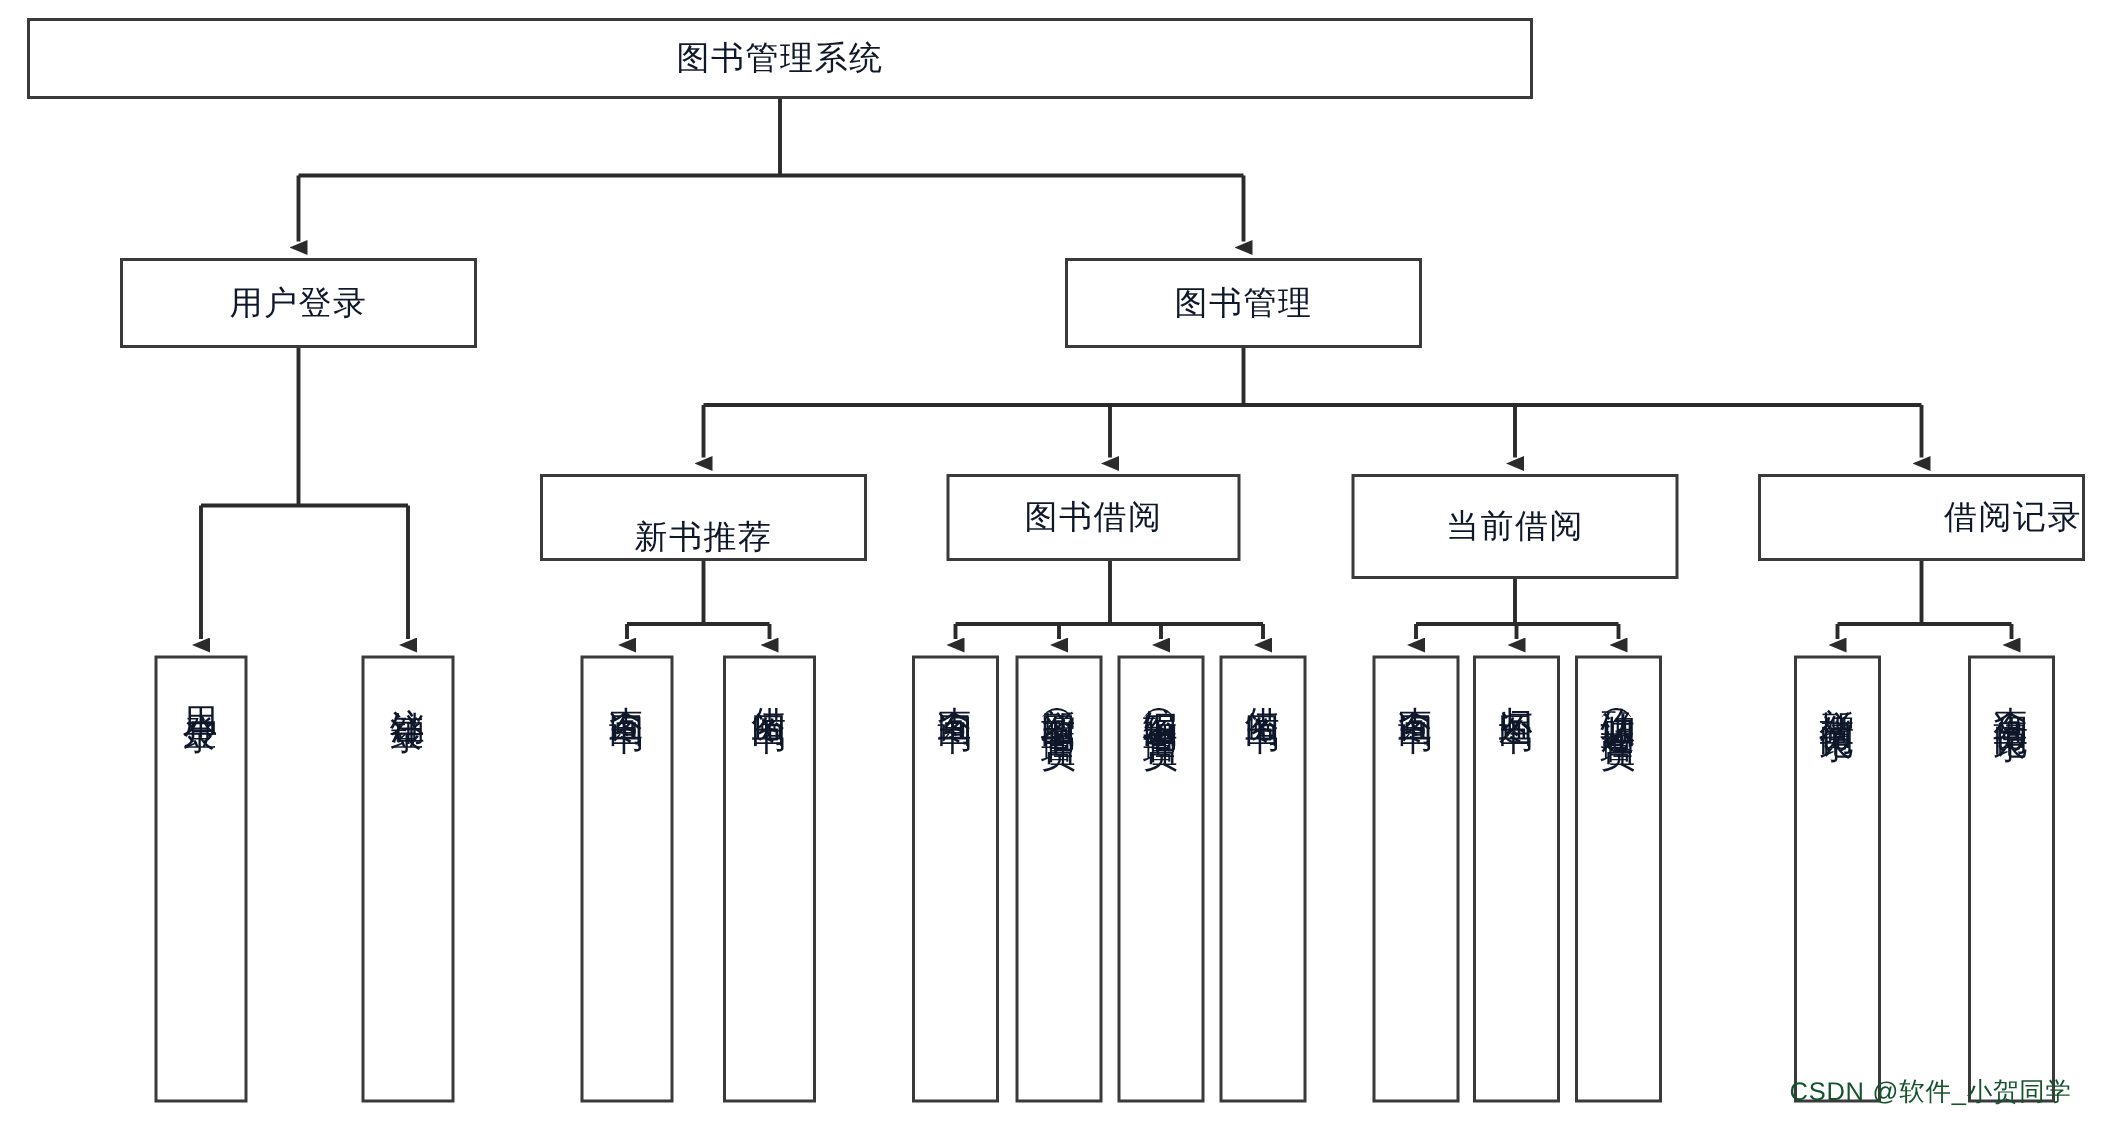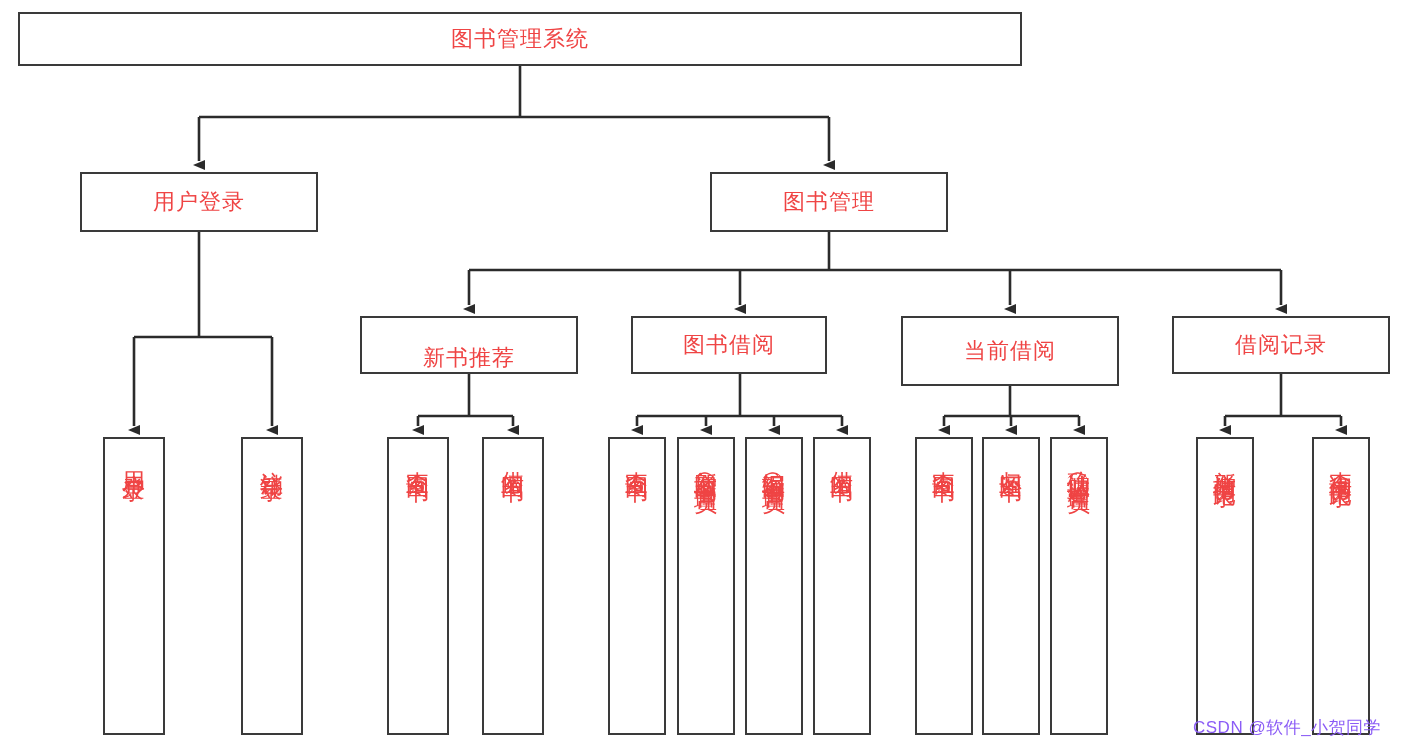--- a/index.html
+++ b/index.html
@@ -22,21 +22,21 @@
     display:flex;
     align-items:center;
     justify-content:center;
     color:#1b1b1b;
   }
   .node-label{
     display:block;
     text-align:center;
     line-height:1.22;
     white-space:pre;
-    color:#ef4444;
+    color:#0f172a;
   }
   .node-h .node-label{
     font-size:22px;
     letter-spacing:1px;
   }
   .node-v{
     align-items:flex-start;
     padding-top:14px;
   }
   .node-v .node-label{
@@ -116,21 +116,21 @@
       </div>
       <div class="node-box node-h" style="left: 360px; top: 316px; width: 218px; height: 58px; border-color: rgb(58, 58, 58); background: rgb(255, 255, 255); align-items: flex-end;">
         <span class="node-label">新书推荐</span>
       </div>
       <div class="node-box node-h" style="left: 631px; top: 316px; width: 196px; height: 58px; border-color: rgb(58, 58, 58); background: rgb(255, 255, 255);">
         <span class="node-label">图书借阅</span>
       </div>
       <div class="node-box node-h" style="left: 901px; top: 316px; width: 218px; height: 70px; border-color: rgb(58, 58, 58); background: rgb(255, 255, 255);">
         <span class="node-label">当前借阅</span>
       </div>
-      <div class="node-box node-h" style="left: 1172px; top: 316px; width: 218px; height: 58px; border-color: rgb(58, 58, 58); background: rgb(255, 255, 255);">
+      <div class="node-box node-h" style="left: 1172px; top: 316px; width: 218px; height: 58px; border-color: rgb(58, 58, 58); background: rgb(255, 255, 255); justify-content: flex-end;">
         <span class="node-label">借阅记录</span>
       </div>
       <div class="node-box node-v" style="left: 103px; top: 437px; width: 62px; height: 298px; border-color: rgb(58, 58, 58); background: rgb(255, 255, 255);">
         <span class="node-label">用户登录</span>
       </div>
       <div class="node-box node-v" style="left: 241px; top: 437px; width: 62px; height: 298px; border-color: rgb(58, 58, 58); background: rgb(255, 255, 255);">
         <span class="node-label">注销登录</span>
       </div>
       <div class="node-box node-v" style="left: 387px; top: 437px; width: 62px; height: 298px; border-color: rgb(58, 58, 58); background: rgb(255, 255, 255);">
         <span class="node-label">查询图书</span>
@@ -160,14 +160,14 @@
         <span class="node-label">确认归还（管理员）</span>
       </div>
       <div class="node-box node-v" style="left: 1196px; top: 437px; width: 58px; height: 298px; border-color: rgb(58, 58, 58); background: rgb(255, 255, 255);">
         <span class="node-label">新增借阅记录</span>
       </div>
       <div class="node-box node-v" style="left: 1312px; top: 437px; width: 58px; height: 298px; border-color: rgb(58, 58, 58); background: rgb(255, 255, 255);">
         <span class="node-label">查询借阅记录</span>
       </div>
     </div>
 
-  <div class="watermark" style="left: 1193px; top: 716px; color: #8b5cf6;">CSDN @软件_小贺同学</div>
+  <div class="watermark" style="left: 1193px; top: 716px; color: #14532d;">CSDN @软件_小贺同学</div>
 </div>
 
 </body></html>

